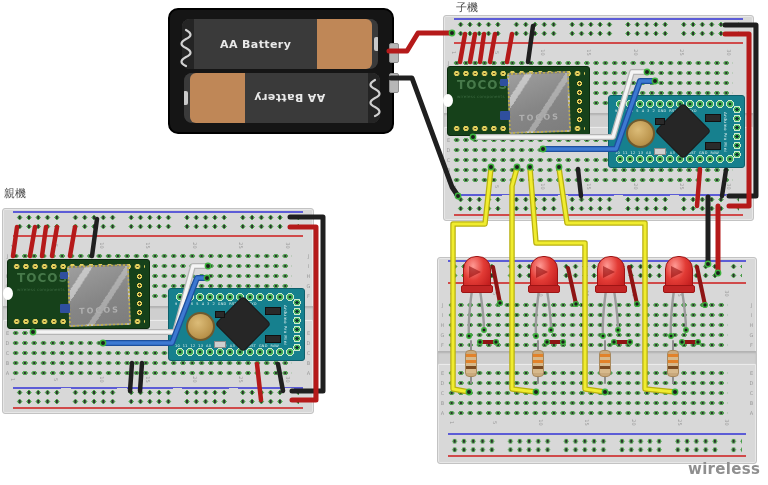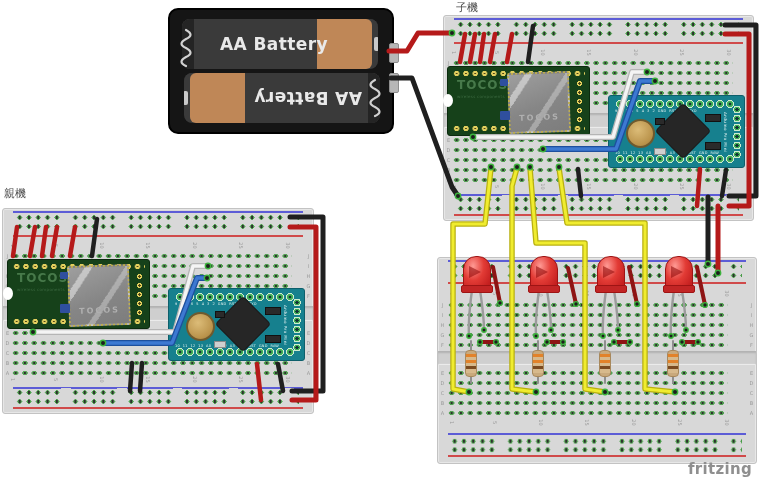--- a/index.html
+++ b/index.html
@@ -29,21 +29,21 @@
     text-align:center;white-space:pre-line;}
   
   .battery{position:absolute;left:168px;top:8px;width:222px;height:122px;background:#151515;
     border:2px solid #000;border-radius:10px;z-index:3;}
   .cell{position:absolute;height:50px;border-radius:8px;overflow:hidden;
     box-shadow:inset 0 7px 7px rgba(255,255,255,.14),inset 0 -8px 9px rgba(0,0,0,.45);}
   .cell .body{position:absolute;inset:0;background:#3a3a3a;}
   .cell .copper{position:absolute;top:0;bottom:0;background:#bf8757;}
   .cell .cap{position:absolute;top:0;bottom:0;width:12px;background:#242424;}
   .cell .txt{position:absolute;top:0;bottom:0;display:flex;align-items:center;
-    color:#e9e9e9;font-weight:bold;font-size:17px;letter-spacing:.4px;white-space:nowrap;}
+    color:#e9e9e9;font-weight:bold;font-size:11px;letter-spacing:.4px;white-space:nowrap;}
   .nub{position:absolute;width:5px;height:14px;background:#c9c9c9;border-radius:2px;}
   .tab{position:absolute;width:8px;height:18px;background:#b7b7b7;border:1px solid #8e8e8e;
     border-radius:2px;}
   
   .tocos{position:absolute;width:141px;height:68px;background:#16411a;border:1px solid #0b2a0e;
     border-radius:3px;z-index:3;}
   .padrow{position:absolute;left:4px;right:4px;height:9px;
     background-image:radial-gradient(circle,#4a4214 1px,#e3cf5e 1.1px 2.5px,rgba(0,0,0,0) 2.6px);
     background-size:9.3px 9px;}
   .padcol{position:absolute;right:5px;width:9px;top:12px;height:45px;
@@ -484,15 +484,15 @@
         <circle class="term" cx="551" cy="330" r="2.2"></circle>
       <circle class="term" cx="603" cy="336" r="2.2"></circle>
         <circle class="term" cx="618" cy="330" r="2.2"></circle>
       <circle class="term" cx="671" cy="336" r="2.2"></circle>
         <circle class="term" cx="686" cy="330" r="2.2"></circle>
     </g>
   </svg>
 
   <div class="jlabel" style="left:4px;top:186px;">親機</div>
   <div class="jlabel" style="left:456px;top:0px;text-align:right;">子機</div>
-  <div class="watermark">fritzing</div>
+  <div class="watermark">wireless</div>
 
 </div>
 
 </body></html>

